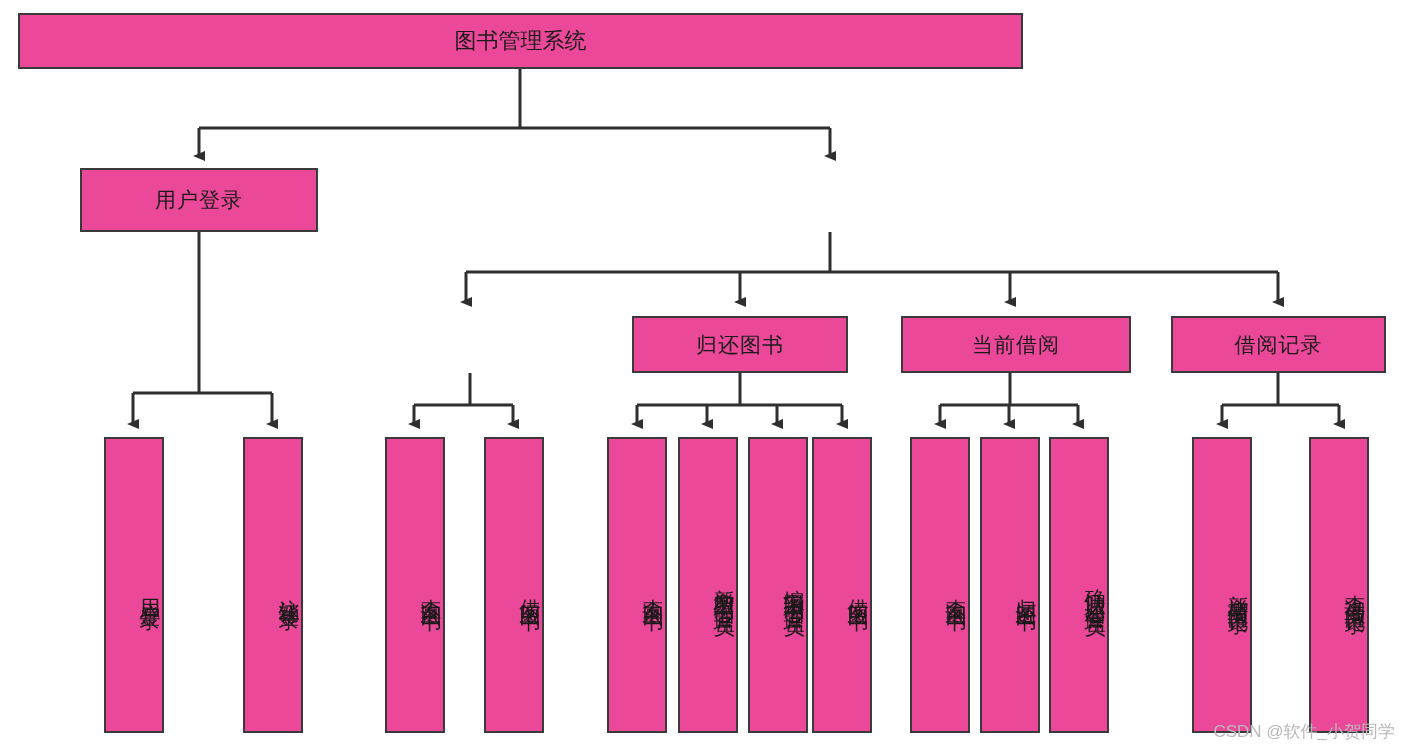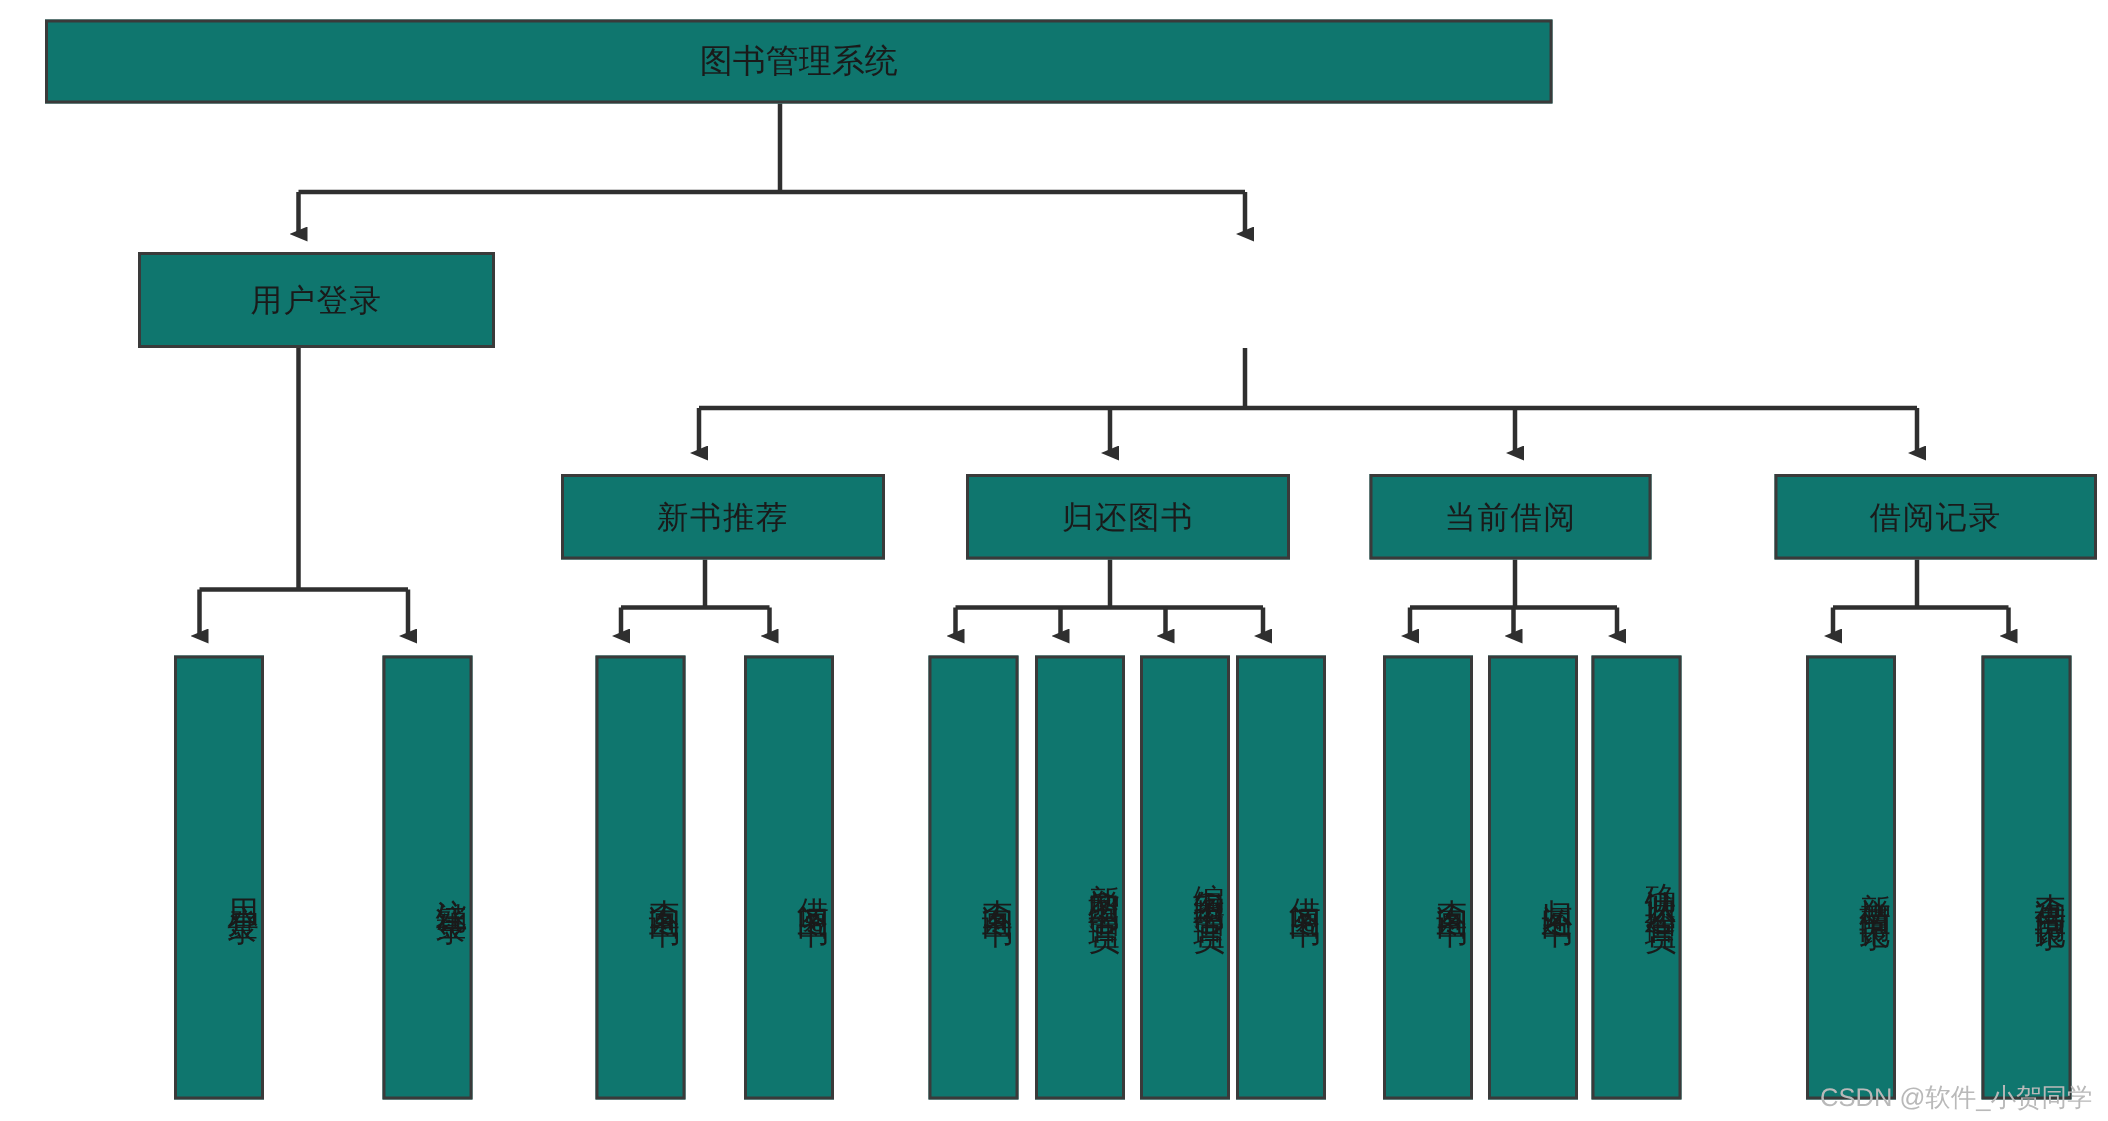--- a/index.html
+++ b/index.html
@@ -9,28 +9,27 @@
     background:#ffffff;
     font-family:"DejaVu Sans","Liberation Sans",sans-serif;
     overflow:hidden;
   }
   #canvas{position:relative;width:1405px;height:747px;}
   svg#wires{position:absolute;left:0;top:0;width:1405px;height:747px;pointer-events:none;}
 
   .node{
     position:absolute;
     box-sizing:border-box;
-    background:#0f766e;
+    background:#ec4899;
     border:2.5px solid #3a3a3a;
     display:flex;
     align-items:center;
     justify-content:center;
     color:#1a1a1a;
     z-index:2;
-    margin-left:12px;
   }
   .node.h{ font-size:21px; letter-spacing:1px; }
   .node.root{ font-size:22px; }
   .node.leaf{
     writing-mode:vertical-rl;
     text-orientation:upright;
     align-items:flex-start;
     justify-content:center;
     font-size:21px;
     line-height:1.15;
@@ -107,25 +106,24 @@
       <path d="M1339,405 L1339,424" marker-end="url(#arrow)"></path>
 
     </g>
   </svg>
 
   <div class="node root" style="left:18px;top:13px;width:1005px;height:56px;">图书管理系统</div>
 
   <div class="node h" style="left:80px;top:168px;width:238px;height:64px;">用户登录</div>
 
 
-  <div class="node h" style="left:362px;top:316px;width:216px;height:57px;">新书推荐</div>
 
   <div class="node h" style="left:632px;top:316px;width:216px;height:57px;">归还图书</div>
 
-  <div class="node h" style="left:901px;top:316px;width:188px;height:57px;">当前借阅</div>
+  <div class="node h" style="left:901px;top:316px;width:230px;height:57px;">当前借阅</div>
 
   <div class="node h" style="left:1171px;top:316px;width:215px;height:57px;">借阅记录</div>
 
   <div class="node leaf" style="left:104px;top:437px;width:60px;height:296px;">
     <span class="vtext">用户登录</span>
   </div>
   <div class="node leaf" style="left:243px;top:437px;width:60px;height:296px;">
     <span class="vtext">注销登录</span>
   </div>
 

